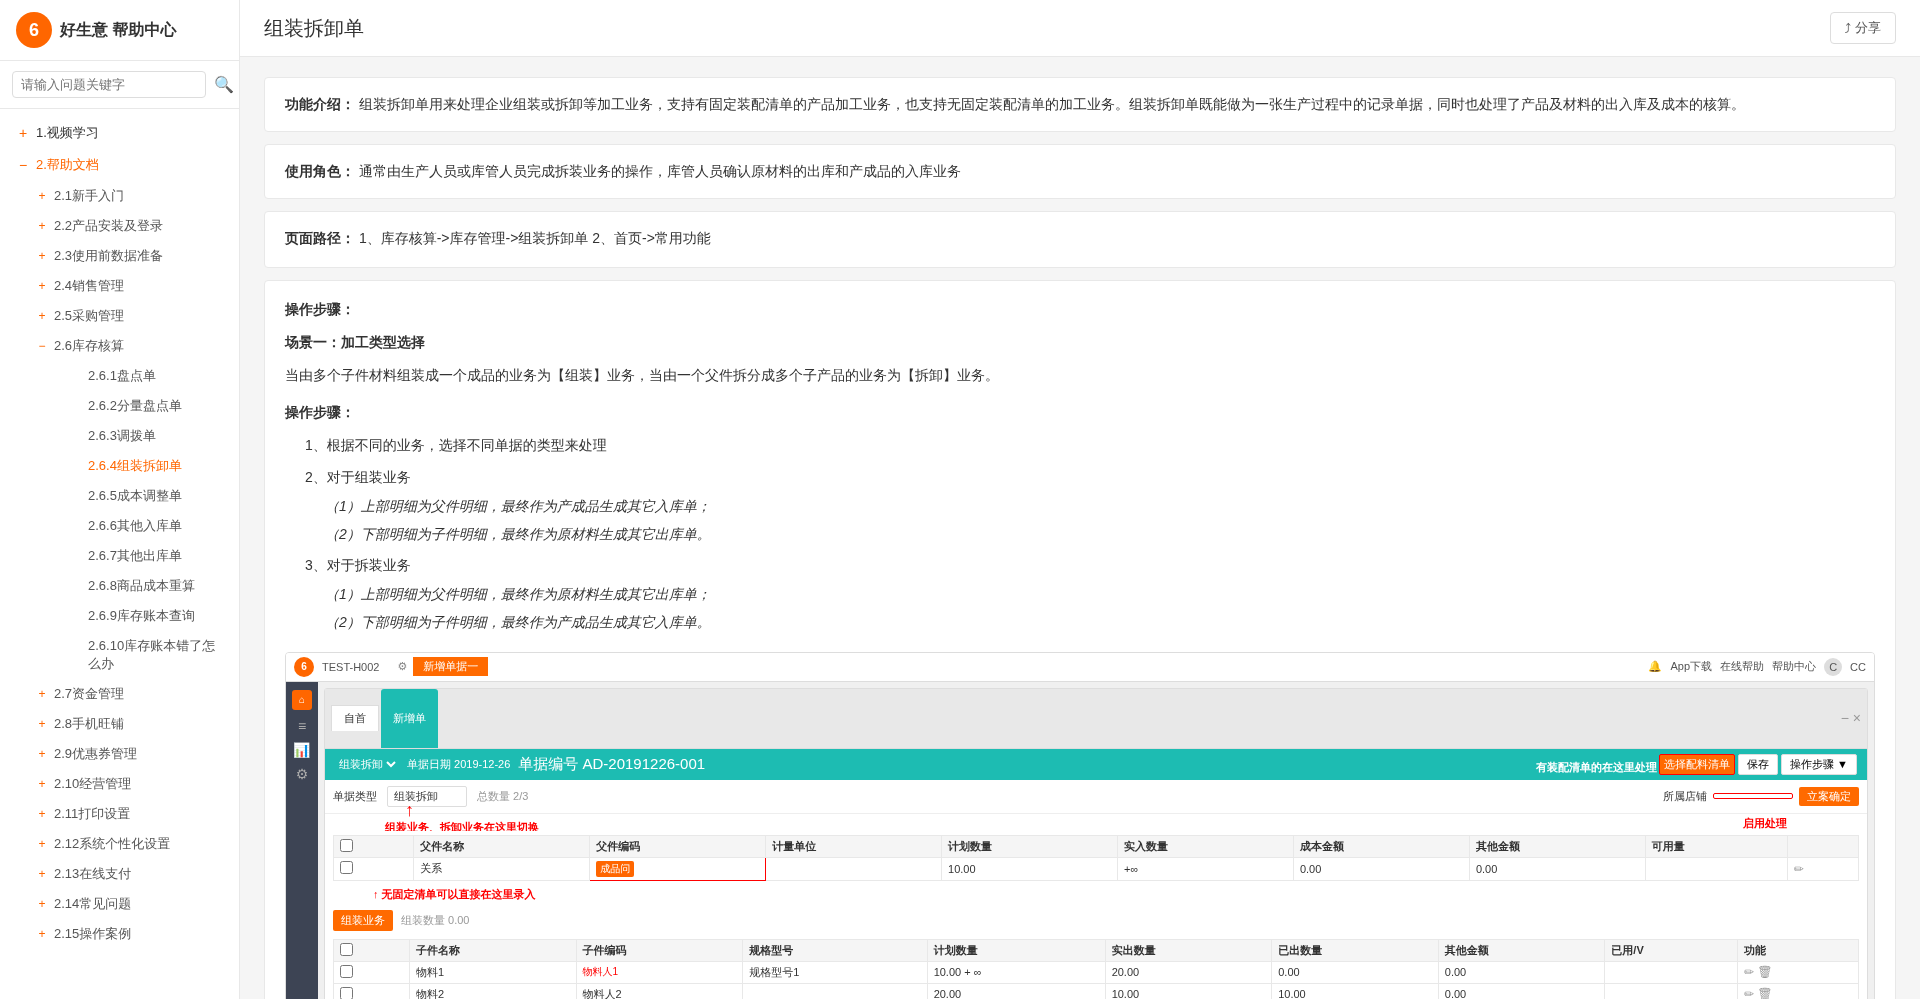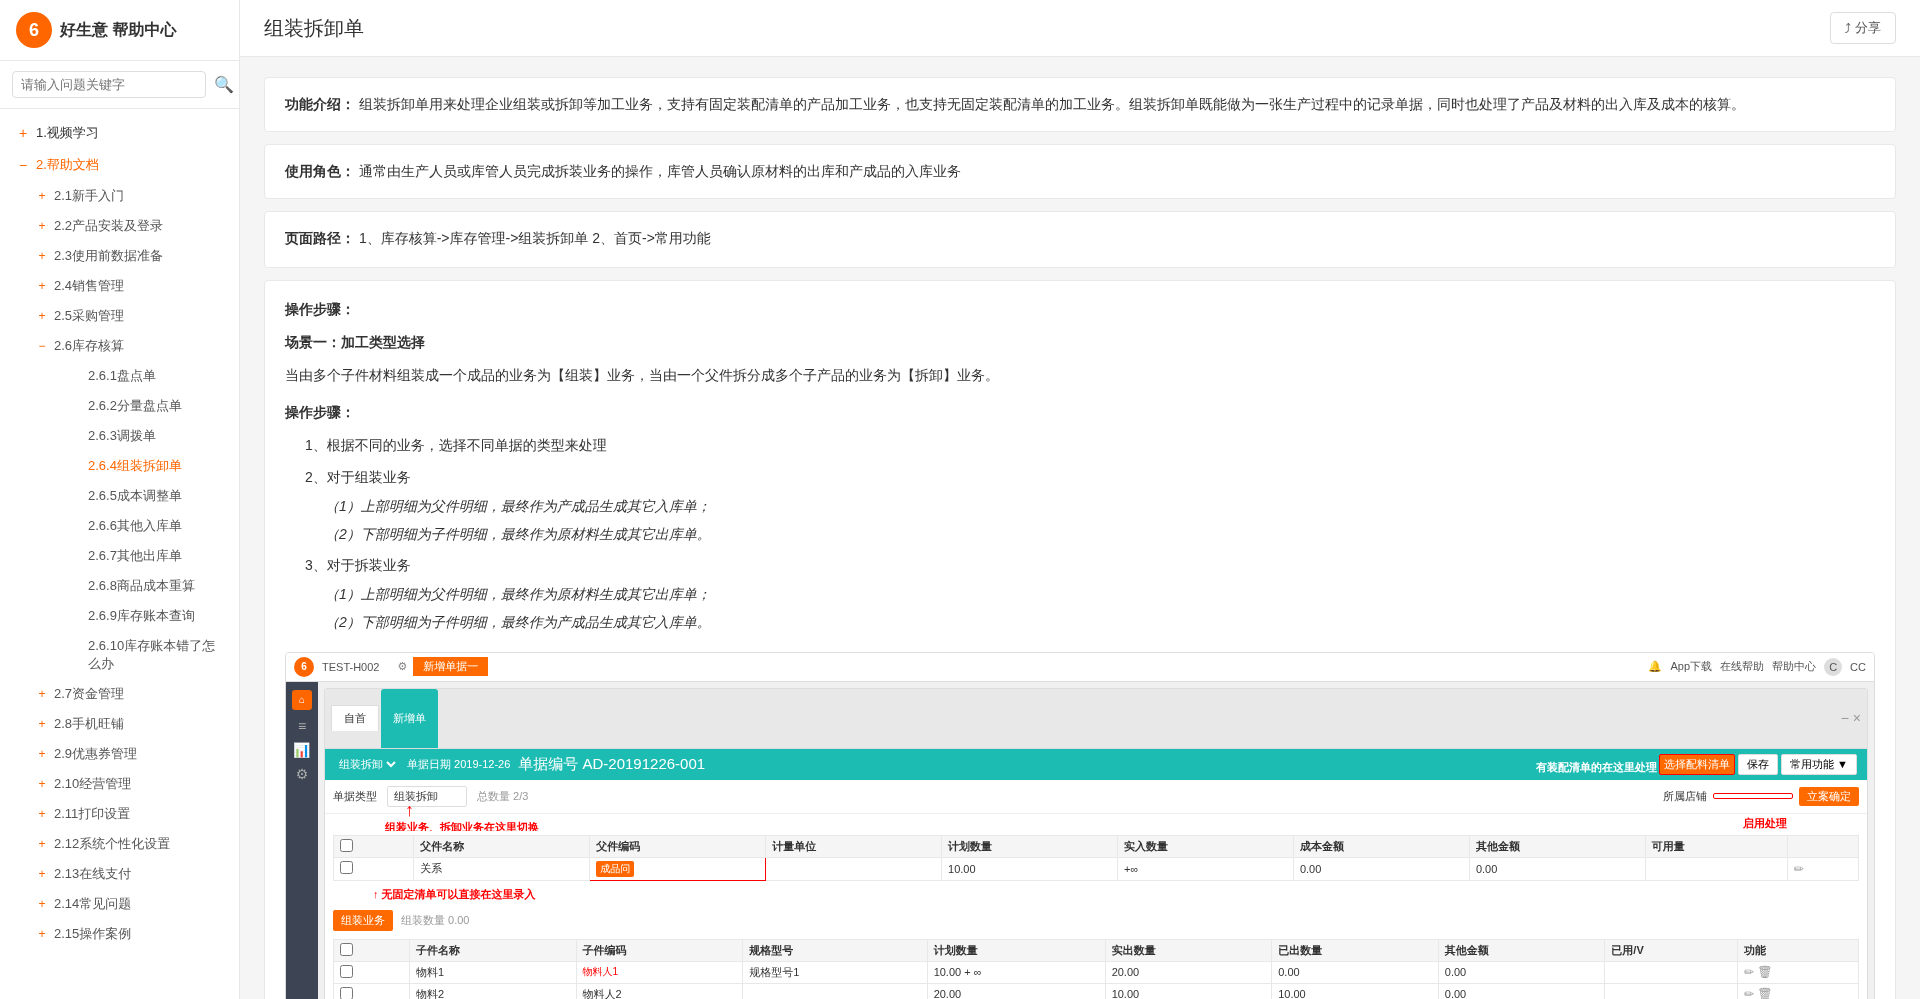--- a/index.html
+++ b/index.html
@@ -487,21 +487,21 @@
                     <option>组装拆卸</option>
                   </select>
                   <span style="font-size:11px;">单据日期 2019-12-26</span>
                   <span style="font-size:15px;">单据编号 AD-20191226-001</span>
                 </div>
                 <div style="display:flex; align-items:flex-end; gap:2px; position:relative;">
                   <span style="font-size:11px; color:#fff; font-weight:bold;">有装配清单的在这里处理</span>
                   <div style="display:flex; gap:3px;">
                     <button style="background:#ff6a00; color:#fff; border:none; border-radius:2px; padding:2px 4px; font-size:11px; cursor:pointer; border:1px solid red;">选择配料清单</button>
                     <button style="background:#fff; border:1px solid #ddd; border-radius:2px; padding:2px 8px; font-size:11px; cursor:pointer;">保存</button>
-                    <button style="background:#fff; border:1px solid #ddd; border-radius:2px; padding:2px 8px; font-size:11px; cursor:pointer;">常用功能 ▼</button>
+                    <button style="background:#fff; border:1px solid #ddd; border-radius:2px; padding:2px 8px; font-size:11px; cursor:pointer;">操作步骤 ▼</button>
                   </div>
                 </div>
               </div>
 
               <div style="position:relative; padding:6px 8px; border-bottom:1px solid #eee; display:flex; align-items:center; gap:10px; flex-wrap:wrap;">
                 <span style="font-size:11px;">单据类型</span>
                 <div style="border:1px solid #ddd; border-radius:2px; padding:2px 6px; font-size:11px; width:80px;">组装拆卸</div>
                 <span style="font-size:11px; color:#999;">总数量 2/3</span>
 
                 <div style="position:absolute; left:60px; bottom:-22px; color:red; font-size:11px; font-weight:bold; white-space:nowrap;">

